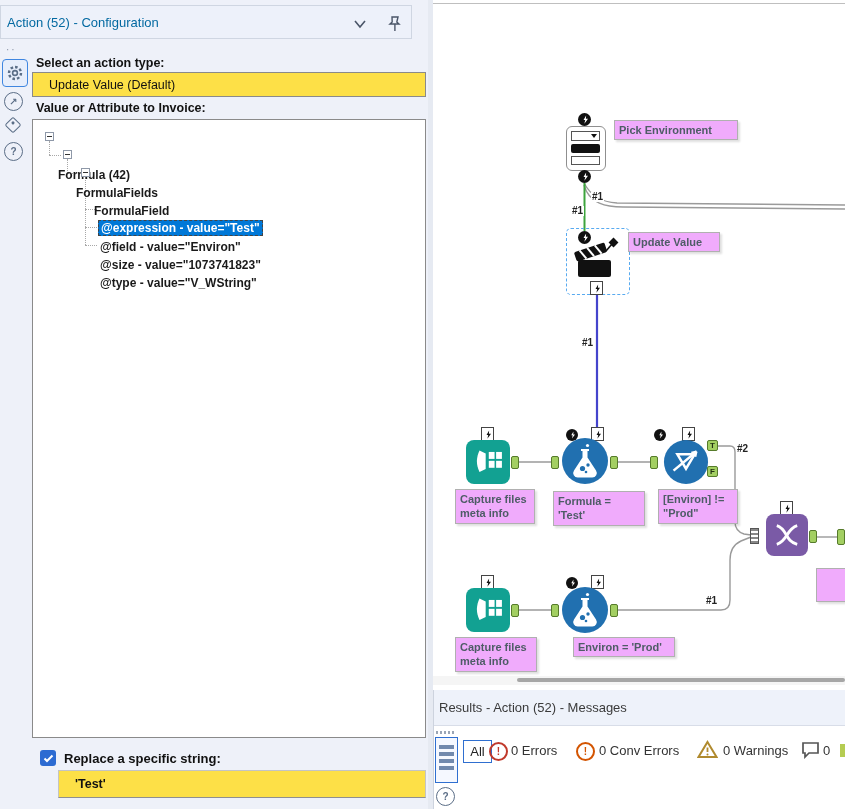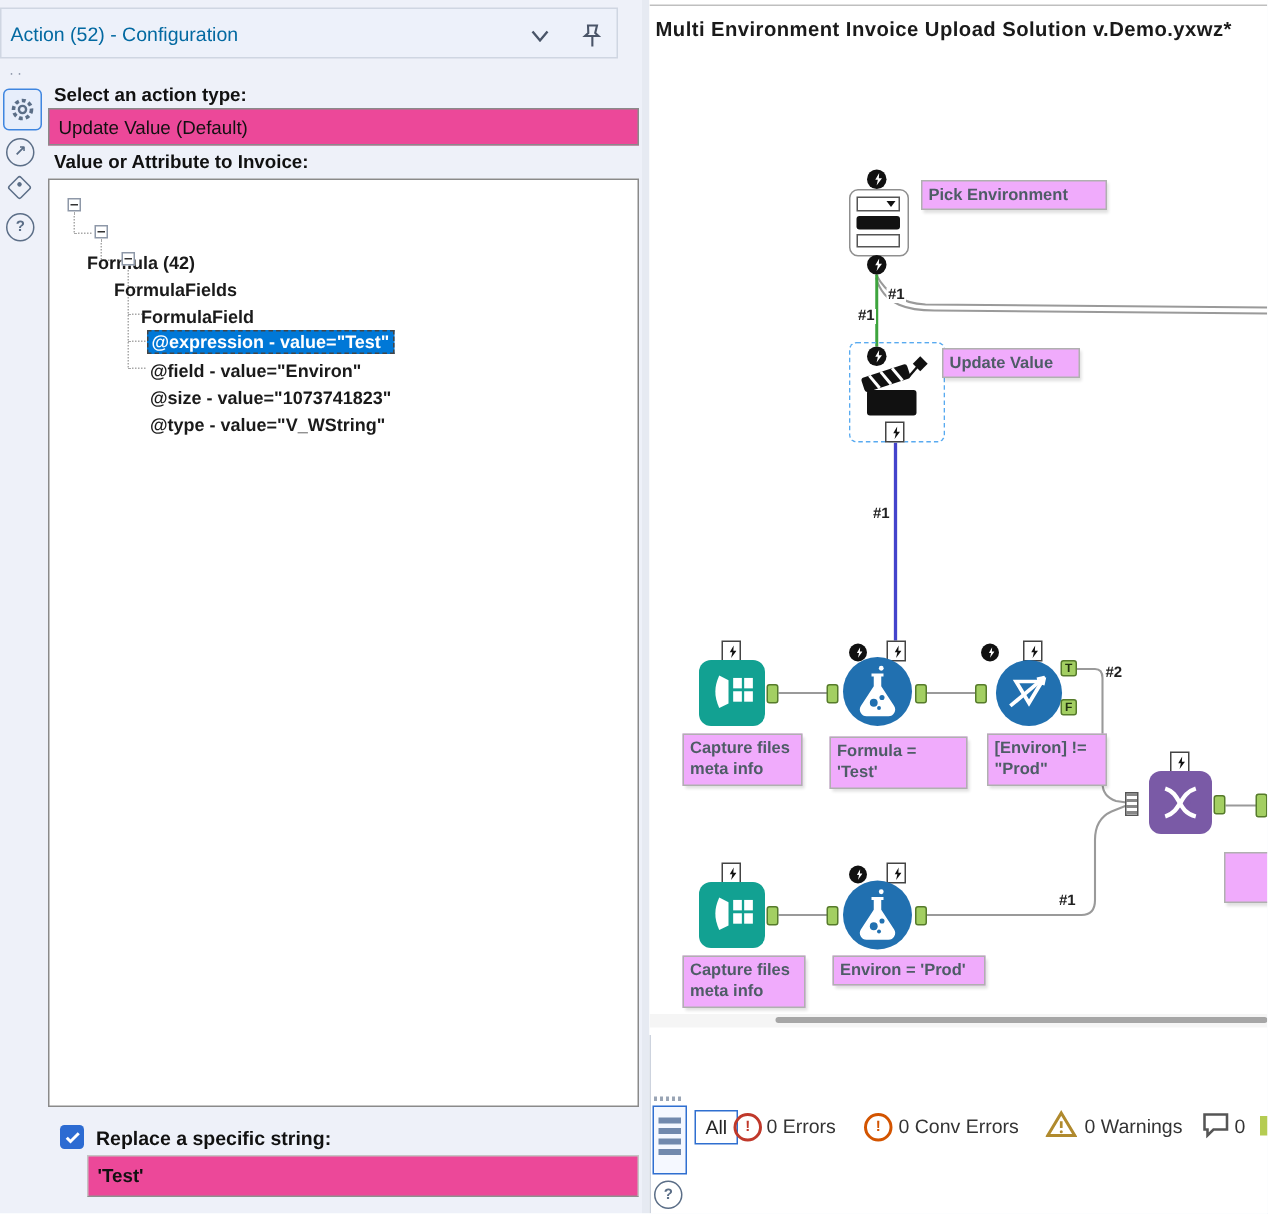--- a/index.html
+++ b/index.html
@@ -9,22 +9,22 @@
   
   #left-panel{position:absolute;left:0;top:0;width:428px;height:809px;background:#eef1f9;}
   #cfg-header{position:absolute;left:0;top:5px;width:412px;height:34px;background:#edf1fa;
               border:1px solid #cfd6e2;box-sizing:border-box;}
   #cfg-header .t{position:absolute;left:6px;top:9px;font-size:13px;color:#0369a1;}
   .strip-icon{position:absolute;color:#5b6e87;}
   .icon-btn-sel{border:1px solid #3f86e0;border-radius:4px;background:#e7eefb;}
   .circle-ic{width:17px;height:17px;border:1.6px solid #5b6e87;border-radius:50%;
              display:flex;align-items:center;justify-content:center;font-size:10px;font-weight:bold;}
   .lbl{position:absolute;font-size:12.5px;font-weight:600;color:#111;}
-  .inputbox{position:absolute;background:#ec4899;border:1px solid #8a8a8a;box-sizing:border-box;
-            font-size:12.5px;color:#111;display:flex;align-items:center;padding-left:6px;}
+  .inputbox{position:absolute;background:#fde047;border:1px solid #8a8a8a;box-sizing:border-box;
+            font-size:12.5px;color:#111;display:flex;align-items:center;padding-left:16px;}
   #treebox{position:absolute;left:32px;top:119px;width:394px;height:619px;background:#fff;
            border:1px solid #8a8a8a;box-sizing:border-box;overflow:hidden;}
   .trow{position:absolute;height:18px;font-size:12px;font-weight:600;color:#1a1a1a;white-space:nowrap;margin-top:40px;}
   .expander{position:absolute;width:9px;height:9px;background:#fff;border:1px solid #8e98a8;box-sizing:border-box;}
   .expander::after{content:"";position:absolute;left:1px;top:3px;width:5px;height:1px;background:#333;}
   .dotv{position:absolute;border-left:1px dotted #a8a8a8;}
   .doth{position:absolute;border-top:1px dotted #a8a8a8;}
   .selrow{background:#0078d7;color:#fff;outline:1px dashed #444;outline-offset:-1px;padding:1px 3px;}
   #replace-check{position:absolute;left:40px;top:750px;width:16px;height:16px;border-radius:3px;
                  background:#2c6bd2;display:flex;align-items:center;justify-content:center;}
@@ -142,21 +142,20 @@
     <div class="inputbox" style="left:58px;top:770px;width:368px;height:28px;border-color:#c4c4c4;
          border-bottom-color:#8f8f8f;font-weight:600;">
       <span>'Test'</span>
     </div>
   </div>
 
   <div id="divider"></div>
 
   <div id="canvas">
     <div id="canvas-topline"></div>
-    <div id="wf-title">Multi Environment Invoice Upload Solution v.Demo.yxwz*</div>
 
     <svg class="abs" style="left:0;top:0;" width="412" height="690">
       <path d="M151,183 C158,196 168,202 184,203 L412,205" fill="none" stroke="#9a9a9a" stroke-width="1.4"></path>
       <path d="M151,185 C156,204 174,207 190,207 L412,209" fill="none" stroke="#9a9a9a" stroke-width="1.4"></path>
       <line x1="151.5" y1="183" x2="151.5" y2="231" stroke="#3da43d" stroke-width="2"></line>
       <line x1="164" y1="295" x2="164" y2="429" stroke="#4444cc" stroke-width="2.2"></line>
       <line x1="86" y1="462" x2="120" y2="462" stroke="#9a9a9a" stroke-width="1.4"></line>
       <line x1="185" y1="462" x2="218" y2="462" stroke="#9a9a9a" stroke-width="1.4"></line>
       <path d="M285,446 H297 Q302,446 302,452 V522 Q302,531 311,534 L318,535" fill="none" stroke="#9a9a9a" stroke-width="1.4"></path>
       <path d="M185,610 H288 Q297,610 297,600 V560 Q297,546 308,541 L318,537" fill="none" stroke="#9a9a9a" stroke-width="1.4"></path>
@@ -340,28 +339,31 @@
         <circle cx="24" cy="24" r="23" fill="#2170b0"></circle>
         <path d="M20 12 h8 v2 h-1.5 v6.5 l8.5 13 a4.5 4.5 0 0 1 -3.8 7 h-14.4 a4.5 4.5 0 0 1 -3.8 -7 l8.5 -13 V14 H20 z" fill="#fff"></path>
         <circle cx="26.5" cy="8.5" r="1.6" fill="#fff"></circle>
         <circle cx="21.5" cy="31.5" r="2.6" fill="#2170b0"></circle>
         <circle cx="27" cy="28" r="1.7" fill="#2170b0"></circle>
         <circle cx="25" cy="35" r="1.3" fill="#2170b0"></circle>
       </svg>
     </div>
     <div class="anchor-g" style="left:118px;top:604px;"></div>
     <div class="anchor-g" style="left:177px;top:604px;"></div>
-    <div class="ann" style="left:122px;top:637px;width:102px;">Environ = 'Prod'</div>
+    <div class="ann" style="left:140px;top:637px;width:102px;">Environ = 'Prod'</div>
 
     <div id="scrollbar-track">
       <div id="scrollbar-thumb"></div>
     </div>
   </div>
 
   <div id="results">
+    <div id="results-header">
+      <span class="t">Results - Action (52) - Messages</span>
+    </div>
     <div class="abs" style="left:2px;top:41px;width:20px;height:3px;
          background:repeating-linear-gradient(90deg,#9aa5b5 0 2px,transparent 2px 4px);"></div>
     <div class="abs" style="left:1px;top:47px;width:23px;height:46px;border:1px solid #2f6fd0;background:#f5f8ff;
          box-sizing:border-box;">
       <span class="abs" style="left:3px;top:7px;width:15px;height:4px;background:#7189ad;"></span>
       <span class="abs" style="left:3px;top:14px;width:15px;height:4px;background:#7189ad;"></span>
       <span class="abs" style="left:3px;top:21px;width:15px;height:4px;background:#7189ad;"></span>
       <span class="abs" style="left:3px;top:28px;width:15px;height:4px;background:#7189ad;"></span>
     </div>
     <div class="abs circle-ic" style="left:2px;top:97px;color:#5b6e87;">?</div>

